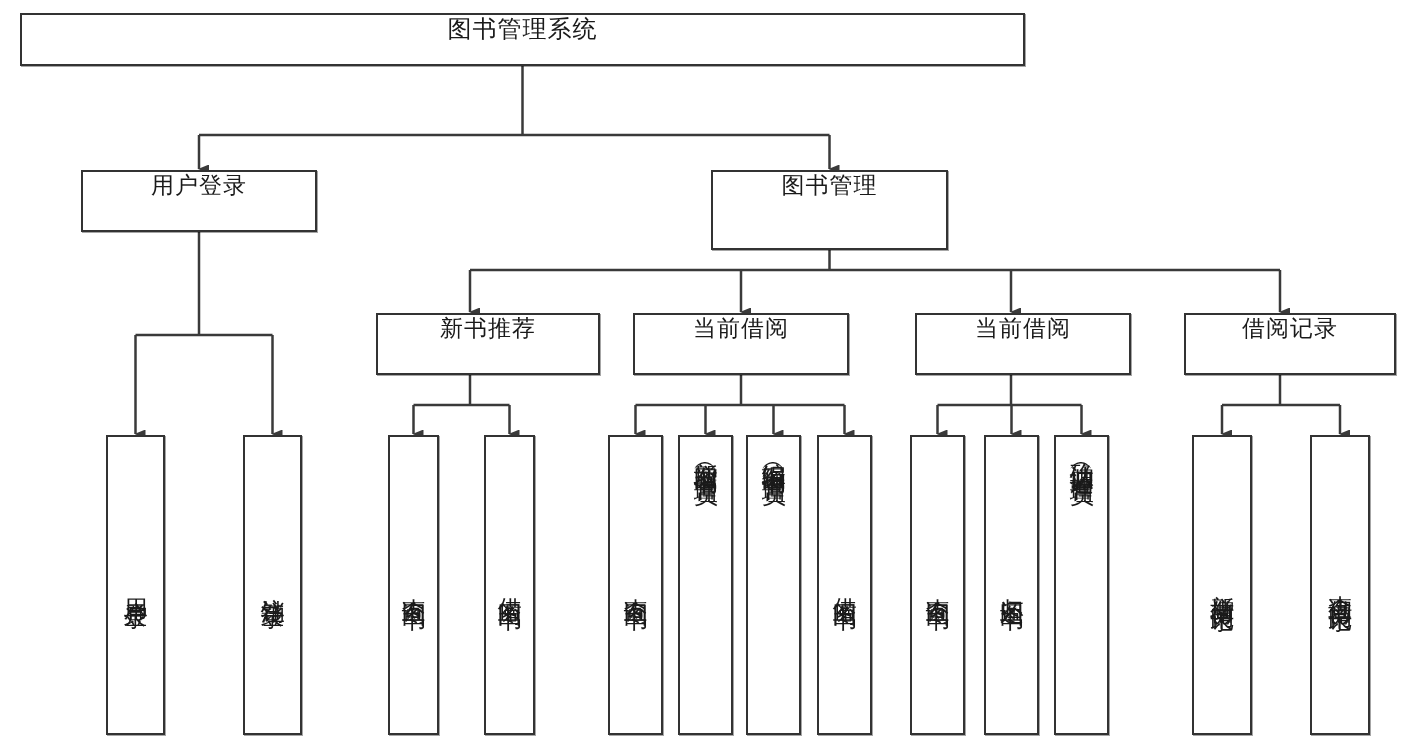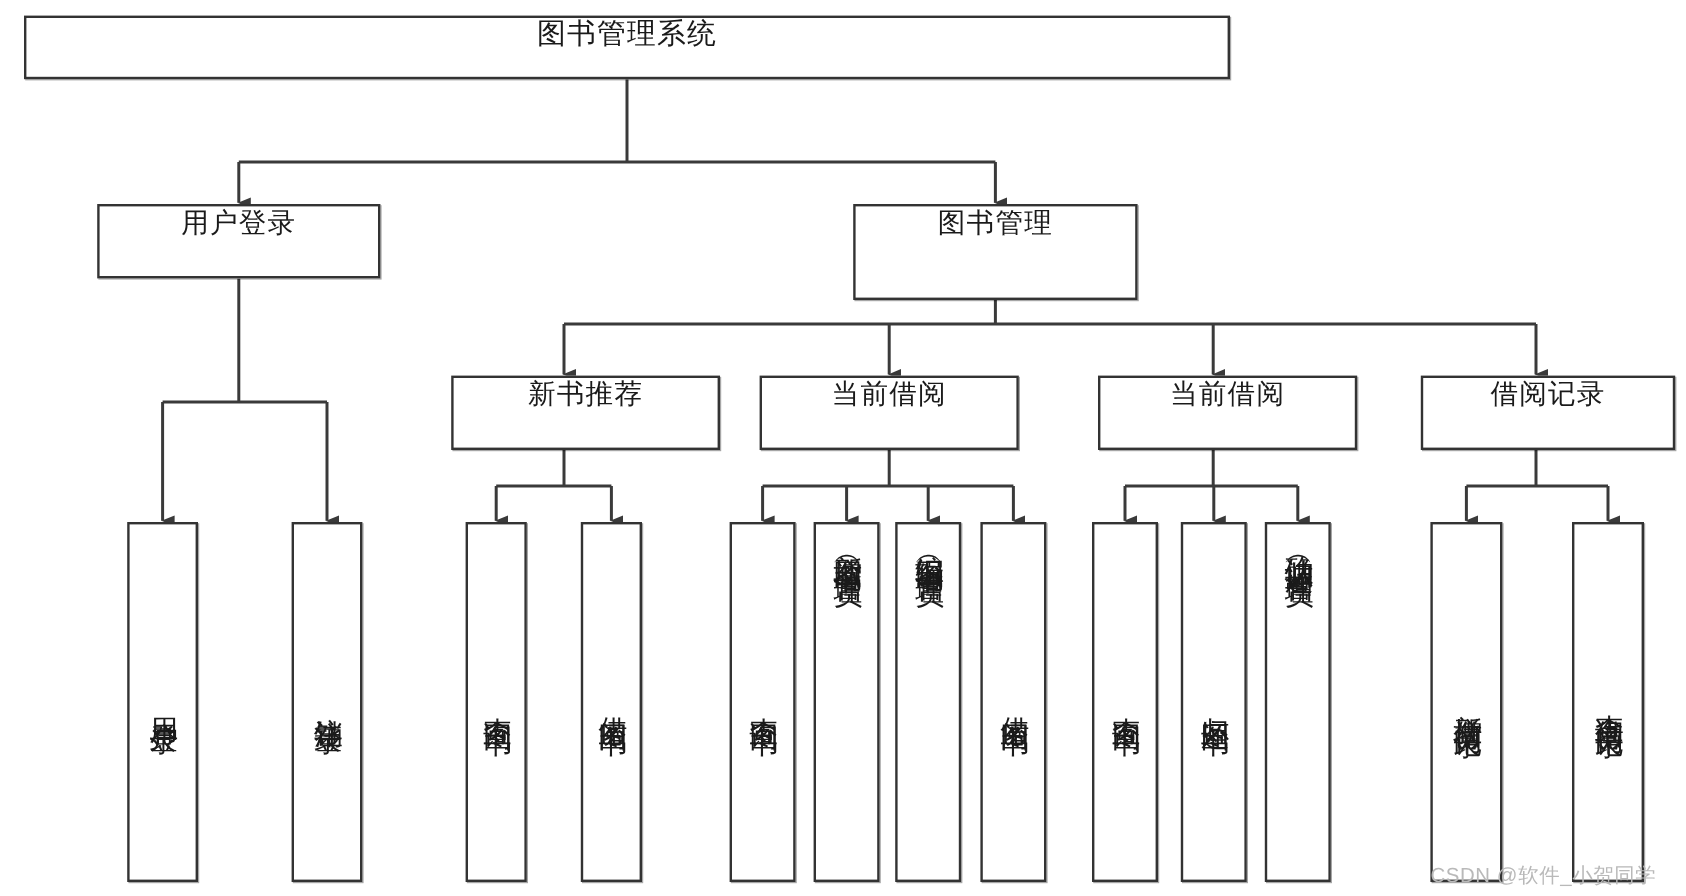--- a/index.html
+++ b/index.html
@@ -173,14 +173,13 @@
       <div class="node-box node-v align-top" style="left: 1054px; top: 435px; width: 55px; height: 300px;">
         <span class="node-label">确认归还（管理员）</span>
       </div>
       <div class="node-box node-v align-center" style="left: 1192px; top: 435px; width: 60px; height: 300px;">
         <span class="node-label">新增借阅记录</span>
       </div>
       <div class="node-box node-v align-center" style="left: 1310px; top: 435px; width: 60px; height: 300px;">
         <span class="node-label">查询借阅记录</span>
       </div>
     </div>
-  <div class="watermark" style="left: 1192px; top: 718px;">CSDN @软件_小贺同学</div>
 </div>
 
 </body></html>

